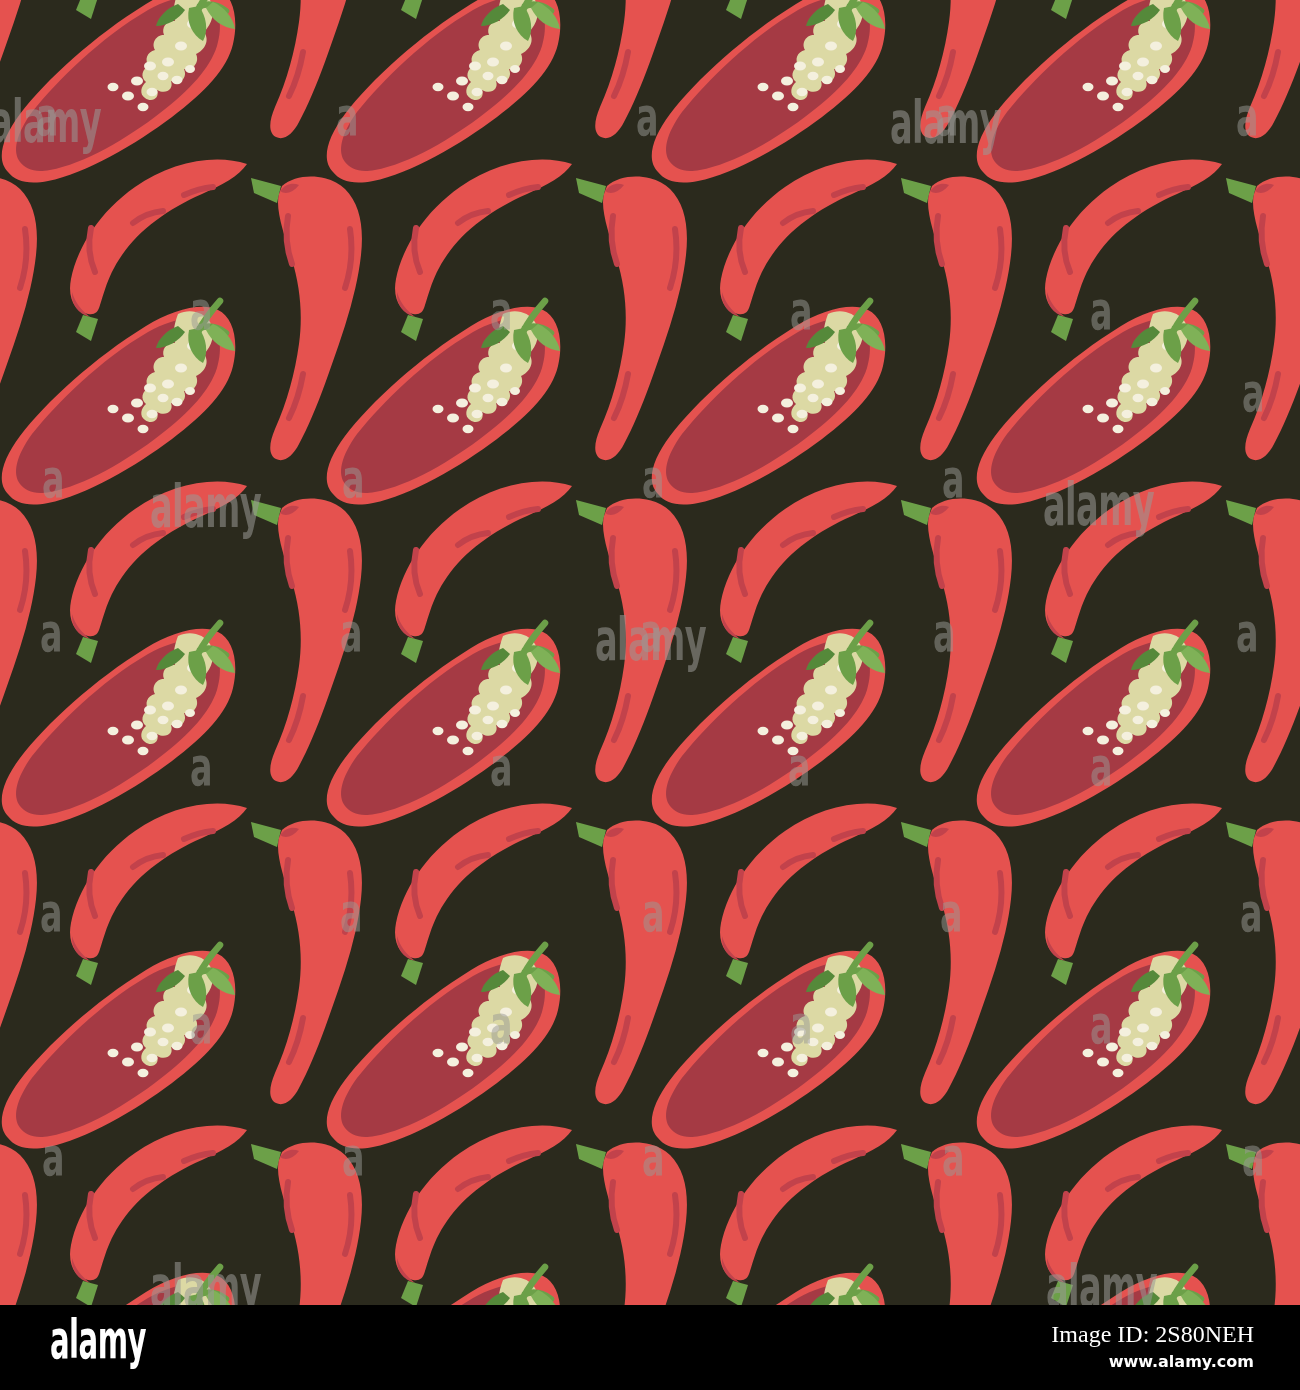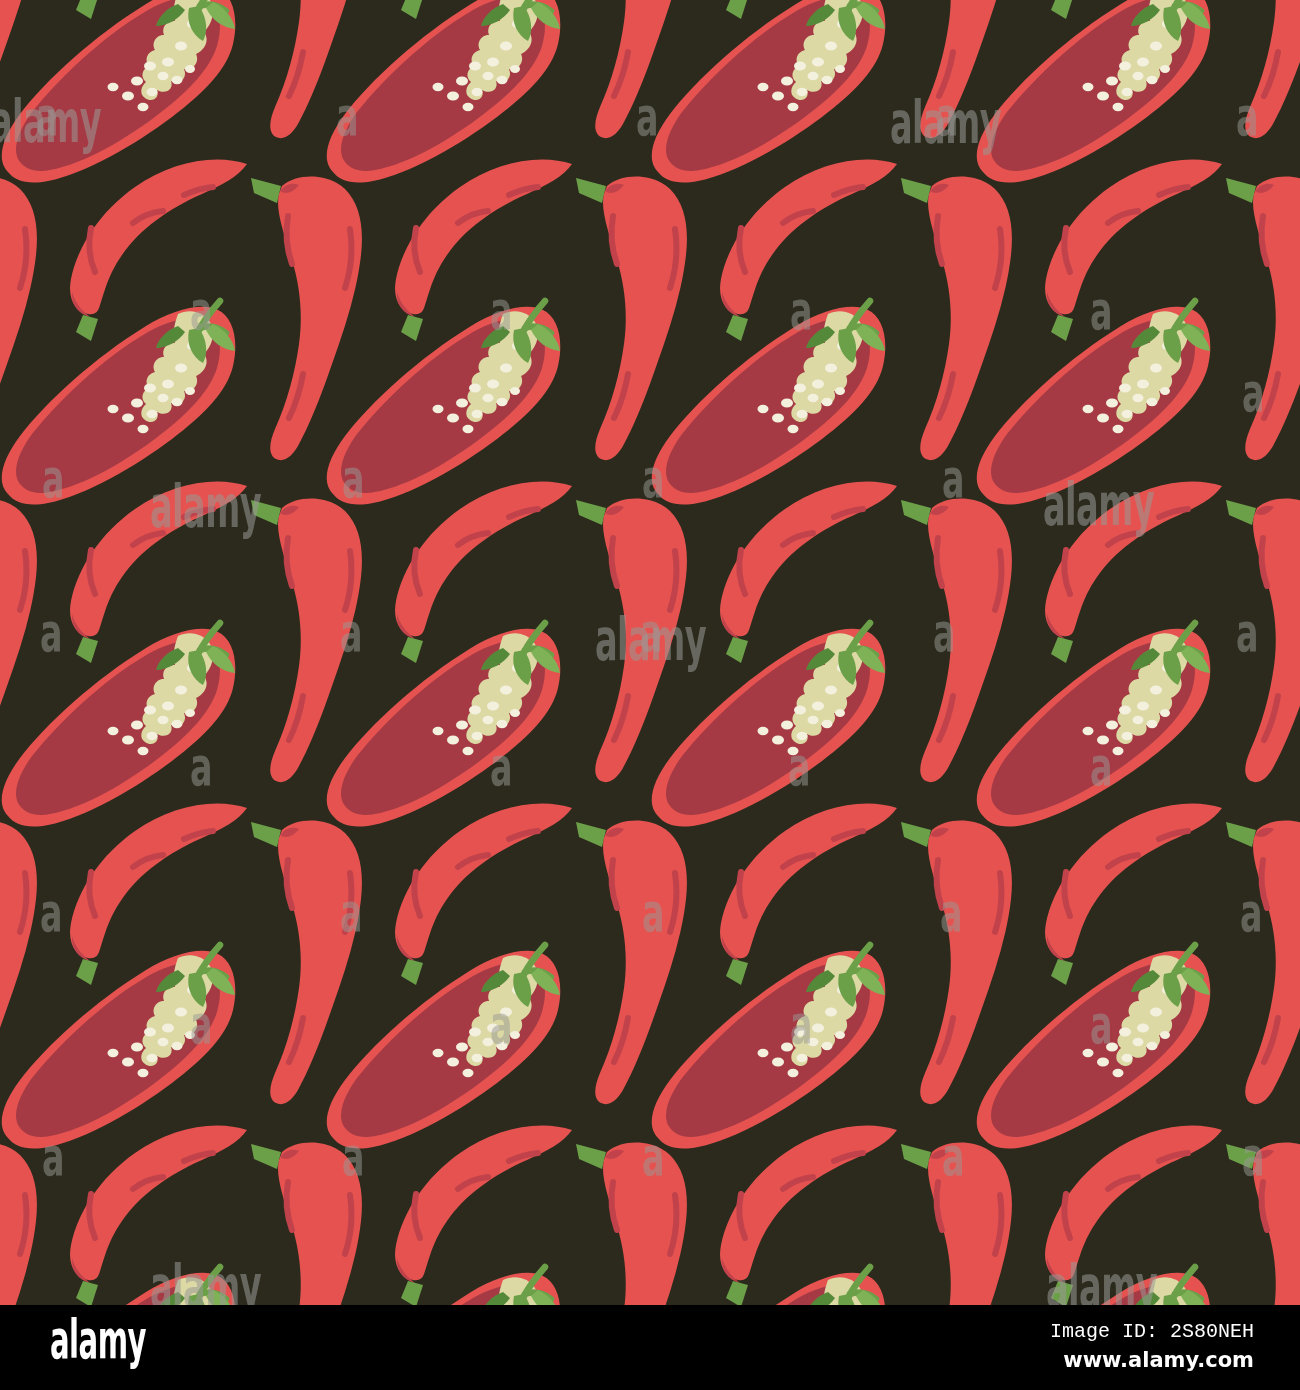--- a/index.html
+++ b/index.html
@@ -11,22 +11,22 @@
             color:var(--wm-color,#9a9a96);opacity:.55;transform:scale(.58,1);transform-origin:0 0;
             font-family:"DejaVu Sans",sans-serif;white-space:nowrap;}
   .wm-a{position:absolute;font-weight:bold;font-size:53px;line-height:1;
         color:var(--wm-color,#9a9a96);opacity:.5;transform:scale(.63,1);transform-origin:0 0;
         font-family:"DejaVu Sans",sans-serif;}
   .footer{position:absolute;left:0;top:1305px;width:1300px;height:85px;background:var(--footer-bg,#000);}
   .footer-logo{position:absolute;left:50px;top:8px;color:var(--footer-text,#fff);
                font-weight:bold;font-size:53px;line-height:1;letter-spacing:-1px;
                transform:scale(.55,1);transform-origin:0 0;font-family:"DejaVu Sans",sans-serif;}
   .footer-meta{position:absolute;right:46px;top:14px;text-align:right;color:var(--footer-text,#fff);}
-  .footer-id{font-size:20px;line-height:1.3;font-family:Liberation Mono, monospace;}
-  .footer-url{font-size:21px;font-weight:bold;line-height:1.5;font-family:"DejaVu Sans",sans-serif;}
+  .footer-id{font-size:24px;line-height:1.3;font-family:Liberation Serif, serif;}
+  .footer-url{font-size:16px;font-weight:bold;line-height:1.5;font-family:"DejaVu Sans",sans-serif;}
 </style>
 </head>
 <body>
 
 <div class="stage">
 
   <div class="pattern-wrap">
     <svg width="1300" height="1305" viewBox="0 0 1300 1305" xmlns="http://www.w3.org/2000/svg">
       <defs>
 

